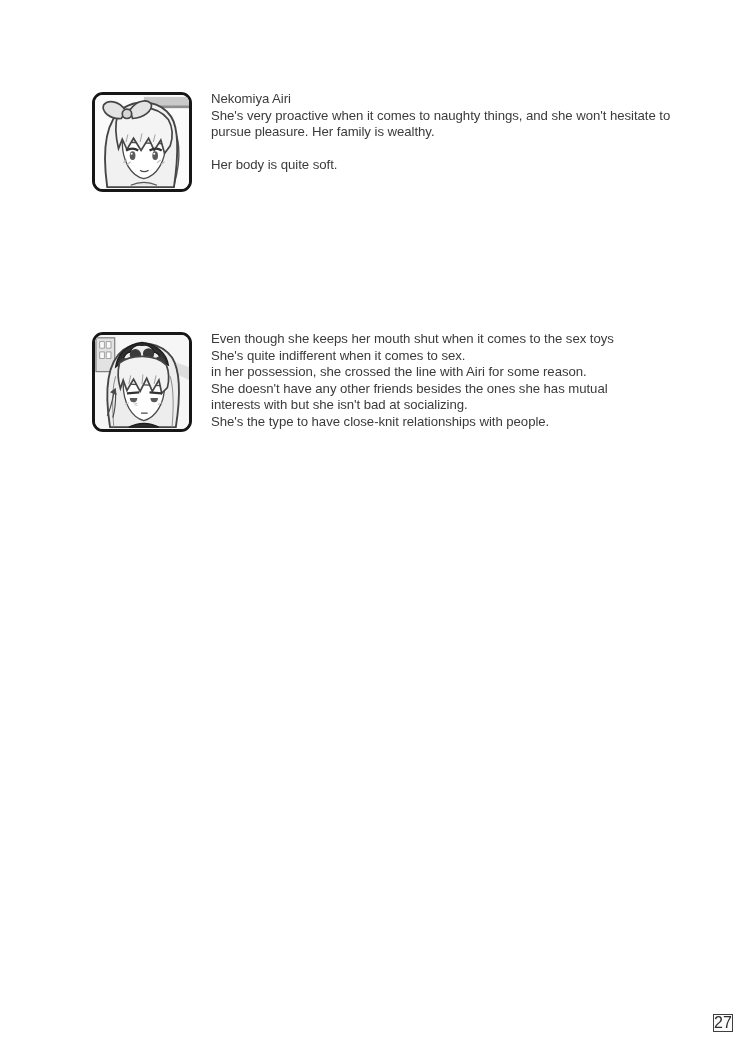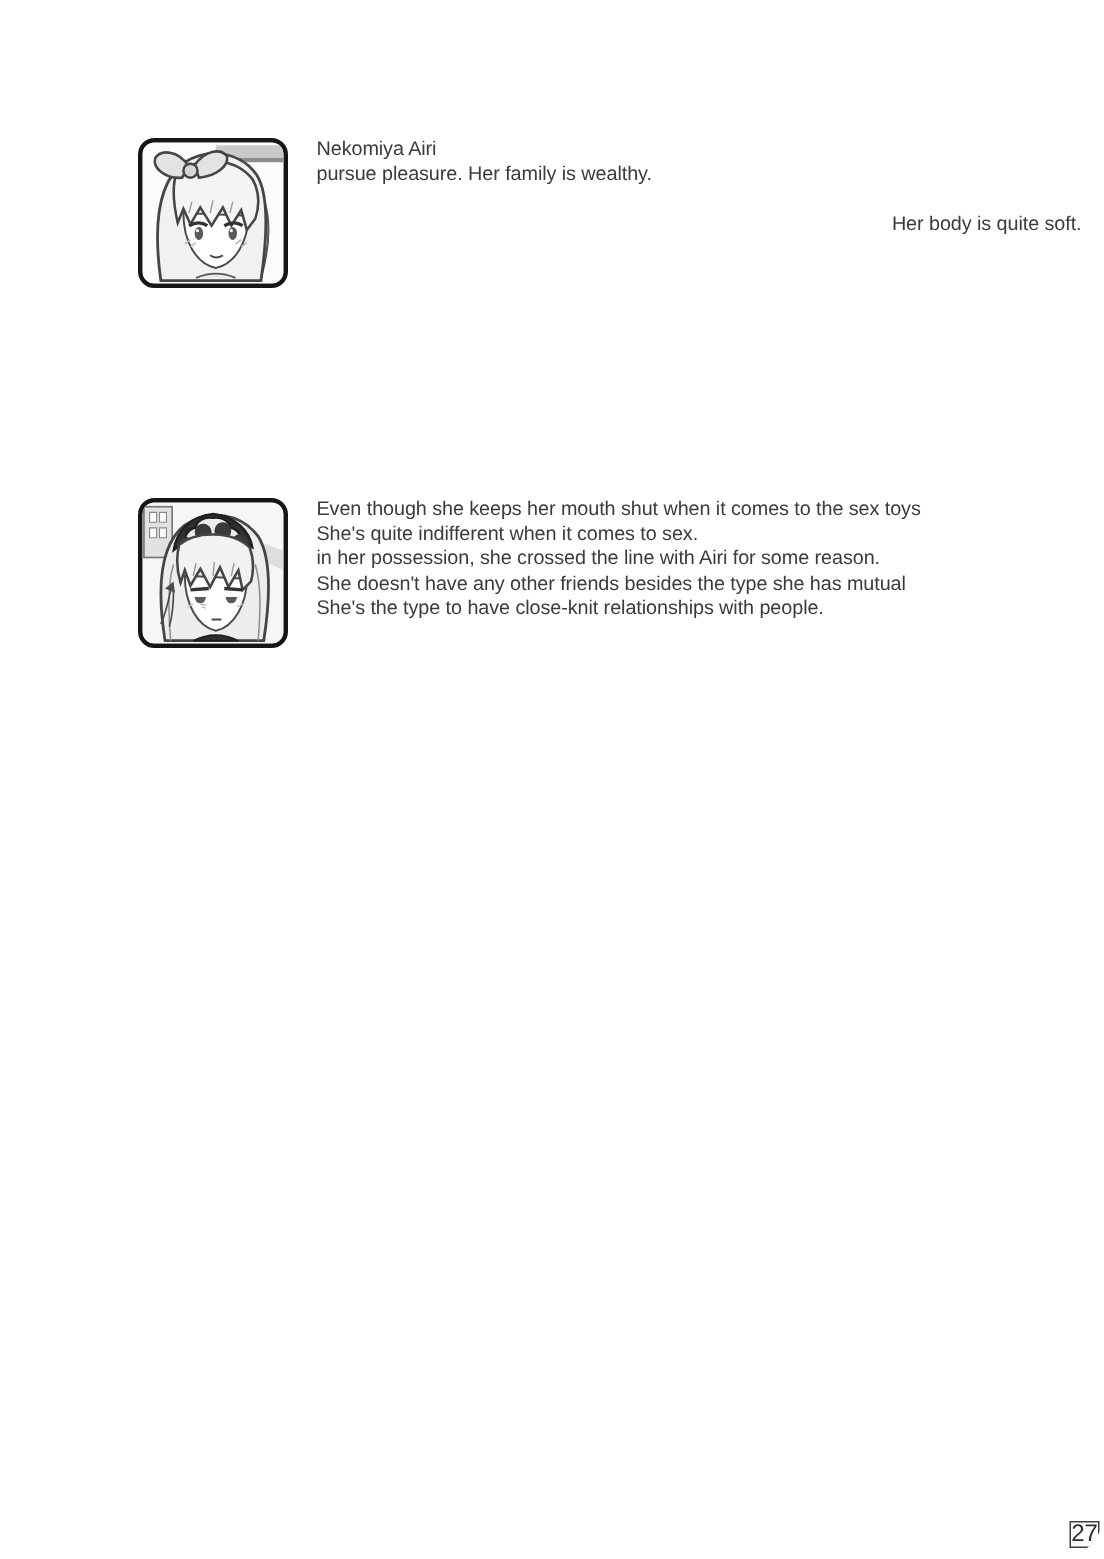--- a/index.html
+++ b/index.html
@@ -7,21 +7,20 @@
     padding: 0;
     background: #ffffff;
   }
   .page {
     position: relative;
     width: 736px;
     height: 1039px;
     background: #ffffff;
     overflow: hidden;
     font-family: "Liberation Sans", "DejaVu Sans", sans-serif;
-    border-radius: 31px;
   }
   .profile-section {
     position: absolute;
     left: 0;
     width: 736px;
   }
   .section-airi  { top: 88px; }
   .section-misaki{ top: 328px; }
 
   .portrait-frame {
@@ -55,21 +54,20 @@
   .char-name {
     font-weight: normal;
     white-space: pre;
   }
   .desc-line {
     white-space: pre;
   }
   .char-note {
     margin-top: 16.6px;
     white-space: pre;
-    text-align: right;
   }
 
   .page-number-box {
     position: absolute;
     left: 713px;
     top: 1014px;
     width: 18px;
     height: 16px;
     border: 1.5px solid #3f3f3f;
     box-sizing: content-box;
@@ -117,20 +115,21 @@
 
         <path d="M30,72 l4,-3 M34,74 l4,-3 M66,72 l4,-3 M70,74 l4,-3" stroke="#bdbdbd" stroke-width="1.2" fill="none"></path>
 
         <path d="M48,80 Q52,83 57,80" fill="none" stroke="#4a4a4a" stroke-width="1.4"></path>
 
         <path d="M38,96 Q52,90 66,96" fill="#e8e8e8" stroke="#555" stroke-width="1.3"></path>
       </svg>
     </div>
     <div class="text-block">
       <div class="char-name">Nekomiya Airi</div>
+      <div class="desc-line">She's very proactive when it comes to naughty things, and she won't hesitate to</div>
       <div class="desc-line">pursue pleasure. Her family is wealthy.</div>
       <div class="char-note">Her body is quite soft.</div>
     </div>
   </div>
 
   <div class="profile-section section-misaki">
     <div class="portrait-frame">
       <svg viewBox="0 0 100 100" xmlns="http://www.w3.org/2000/svg">
         <rect width="100" height="100" fill="#f6f6f6"></rect>
 
@@ -171,20 +170,21 @@
 
         <path d="M49,83 L56,83" stroke="#4a4a4a" stroke-width="1.3" fill="none"></path>
 
         <path d="M36,98 Q52,90 68,98 Z" fill="#2f2f2f" stroke="#1d1d1d" stroke-width="1.2"></path>
       </svg>
     </div>
     <div class="text-block">
       <div class="desc-line">Even though she keeps her mouth shut when it comes to the sex toys</div>
       <div class="desc-line">She's quite indifferent when it comes to sex.</div>
       <div class="desc-line">in her possession, she crossed the line with Airi for some reason.</div>
-      <div class="desc-line">She doesn't have any other friends besides the type she has mutual</div>
+      <div class="desc-line">She doesn't have any other friends besides the ones she has mutual</div>
+      <div class="desc-line">interests with but she isn't bad at socializing.</div>
       <div class="desc-line">She's the type to have close-knit relationships with people.</div>
     </div>
   </div>
 
   <div class="page-number-box">27</div>
 
 </div>
 
 </body></html>

